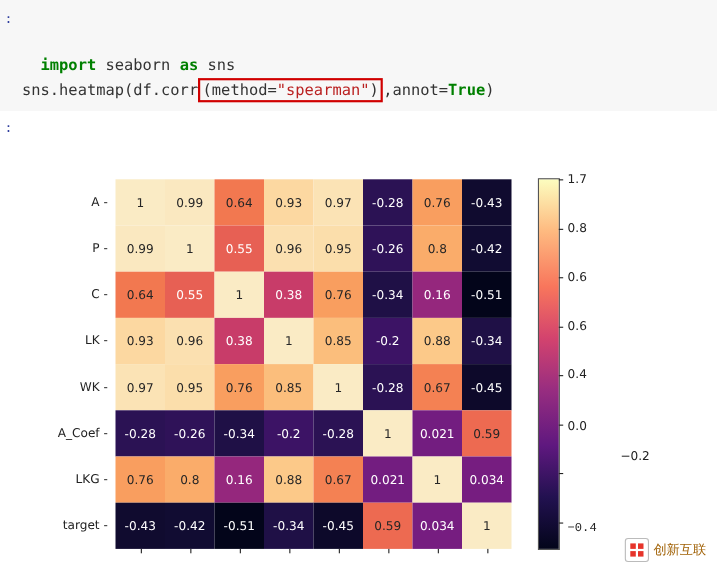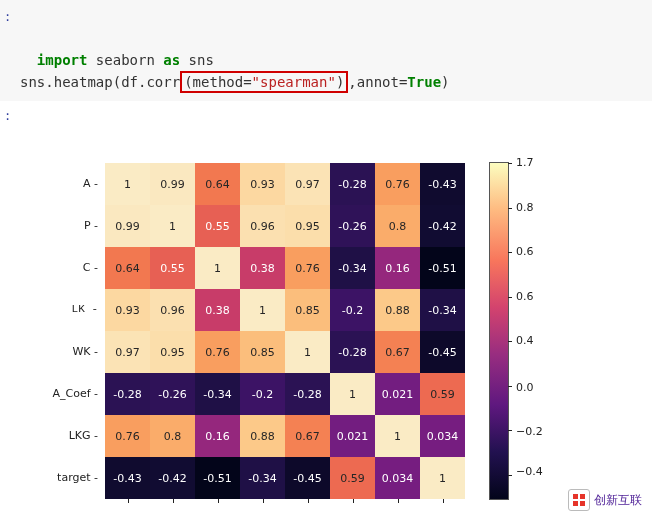--- a/index.html
+++ b/index.html
@@ -113,21 +113,21 @@
     color: #222;
   }
   .watermark {
     position: absolute;
     right: 10px;
     bottom: 8px;
     display: flex;
     align-items: center;
     gap: 4px;
     font-size: 12px;
-    color: #4c1d95;
+    color: #a16207;
     font-family: "Microsoft YaHei", sans-serif;
   }
   .wm-logo {
     width: 20px;
     height: 20px;
     border: 1px solid #bbb;
     border-radius: 3px;
     position: relative;
     background:
       linear-gradient(#e6342a,#e6342a) 4px 4px / 5px 5px no-repeat,
@@ -213,21 +213,21 @@
       <div class="cell" style="background: rgb(31, 16, 70); color: rgb(255, 255, 255);">-0.34</div>
       <div class="cell" style="background: rgb(13, 9, 42); color: rgb(255, 255, 255);">-0.45</div>
       <div class="cell" style="background: rgb(237, 106, 81); color: rgb(38, 38, 38);">0.59</div>
       <div class="cell" style="background: rgb(118, 29, 128); color: rgb(255, 255, 255);">0.034</div>
       <div class="cell" style="background: rgb(250, 235, 197); color: rgb(38, 38, 38);">1</div>
     </div>
   <div id="yaxis">
       <div class="ylab" style="top: 24px; left: 0px;">A -</div>
       <div class="ylab" style="top: 66px; left: 0px;">P -</div>
       <div class="ylab" style="top: 108px; left: 0px;">C -</div>
-      <div class="ylab" style="top: 150px; left: 0px; font-family: Liberation Mono, monospace;">LK -</div>
+      <div class="ylab" style="top: 150px; left: 0px;">LK -</div>
       <div class="ylab" style="top: 192px; left: 0px;">WK -</div>
       <div class="ylab" style="top: 234px; left: 0px;">A_Coef -</div>
       <div class="ylab" style="top: 276px; left: 0px;">LKG -</div>
       <div class="ylab" style="top: 318px; left: 0px;">target -</div>
     </div>
   <div id="xaxis">
       <div class="xtick" style="left: 77.5px;"></div>
       <div class="xtick" style="left: 122.5px;"></div>
       <div class="xtick" style="left: 167.5px;"></div>
       <div class="xtick" style="left: 212.5px;"></div>
@@ -244,22 +244,22 @@
       <div class="cbar-label" style="top: 47.5033px;">0.8</div>
       <div class="cbar-tick" style="top: 99.0066px;"></div>
       <div class="cbar-label" style="top: 92.0066px;">0.6</div>
       <div class="cbar-tick" style="top: 143.51px;"></div>
       <div class="cbar-label" style="top: 136.51px;">0.6</div>
       <div class="cbar-tick" style="top: 188.013px;"></div>
       <div class="cbar-label" style="top: 181.013px;">0.4</div>
       <div class="cbar-tick" style="top: 232.517px;"></div>
       <div class="cbar-label" style="top: 228px;">0.0</div>
       <div class="cbar-tick" style="top: 277.02px;"></div>
-      <div class="cbar-label" style="top: 272px;">−0.2</div>
+      <div class="cbar-label" style="top: 255px; margin-left: 48px;">−0.2</div>
       <div class="cbar-tick" style="top: 321.523px;"></div>
-      <div class="cbar-label" style="top: 312px;">−0.4</div>
+      <div class="cbar-label" style="top: 322px; font-family: Liberation Mono, monospace;">−0.4</div>
     </div>
 </div>
 
 <div class="watermark">
   <span class="wm-logo"></span>
   <span>创新互联</span>
 </div>
 
 </body></html>

